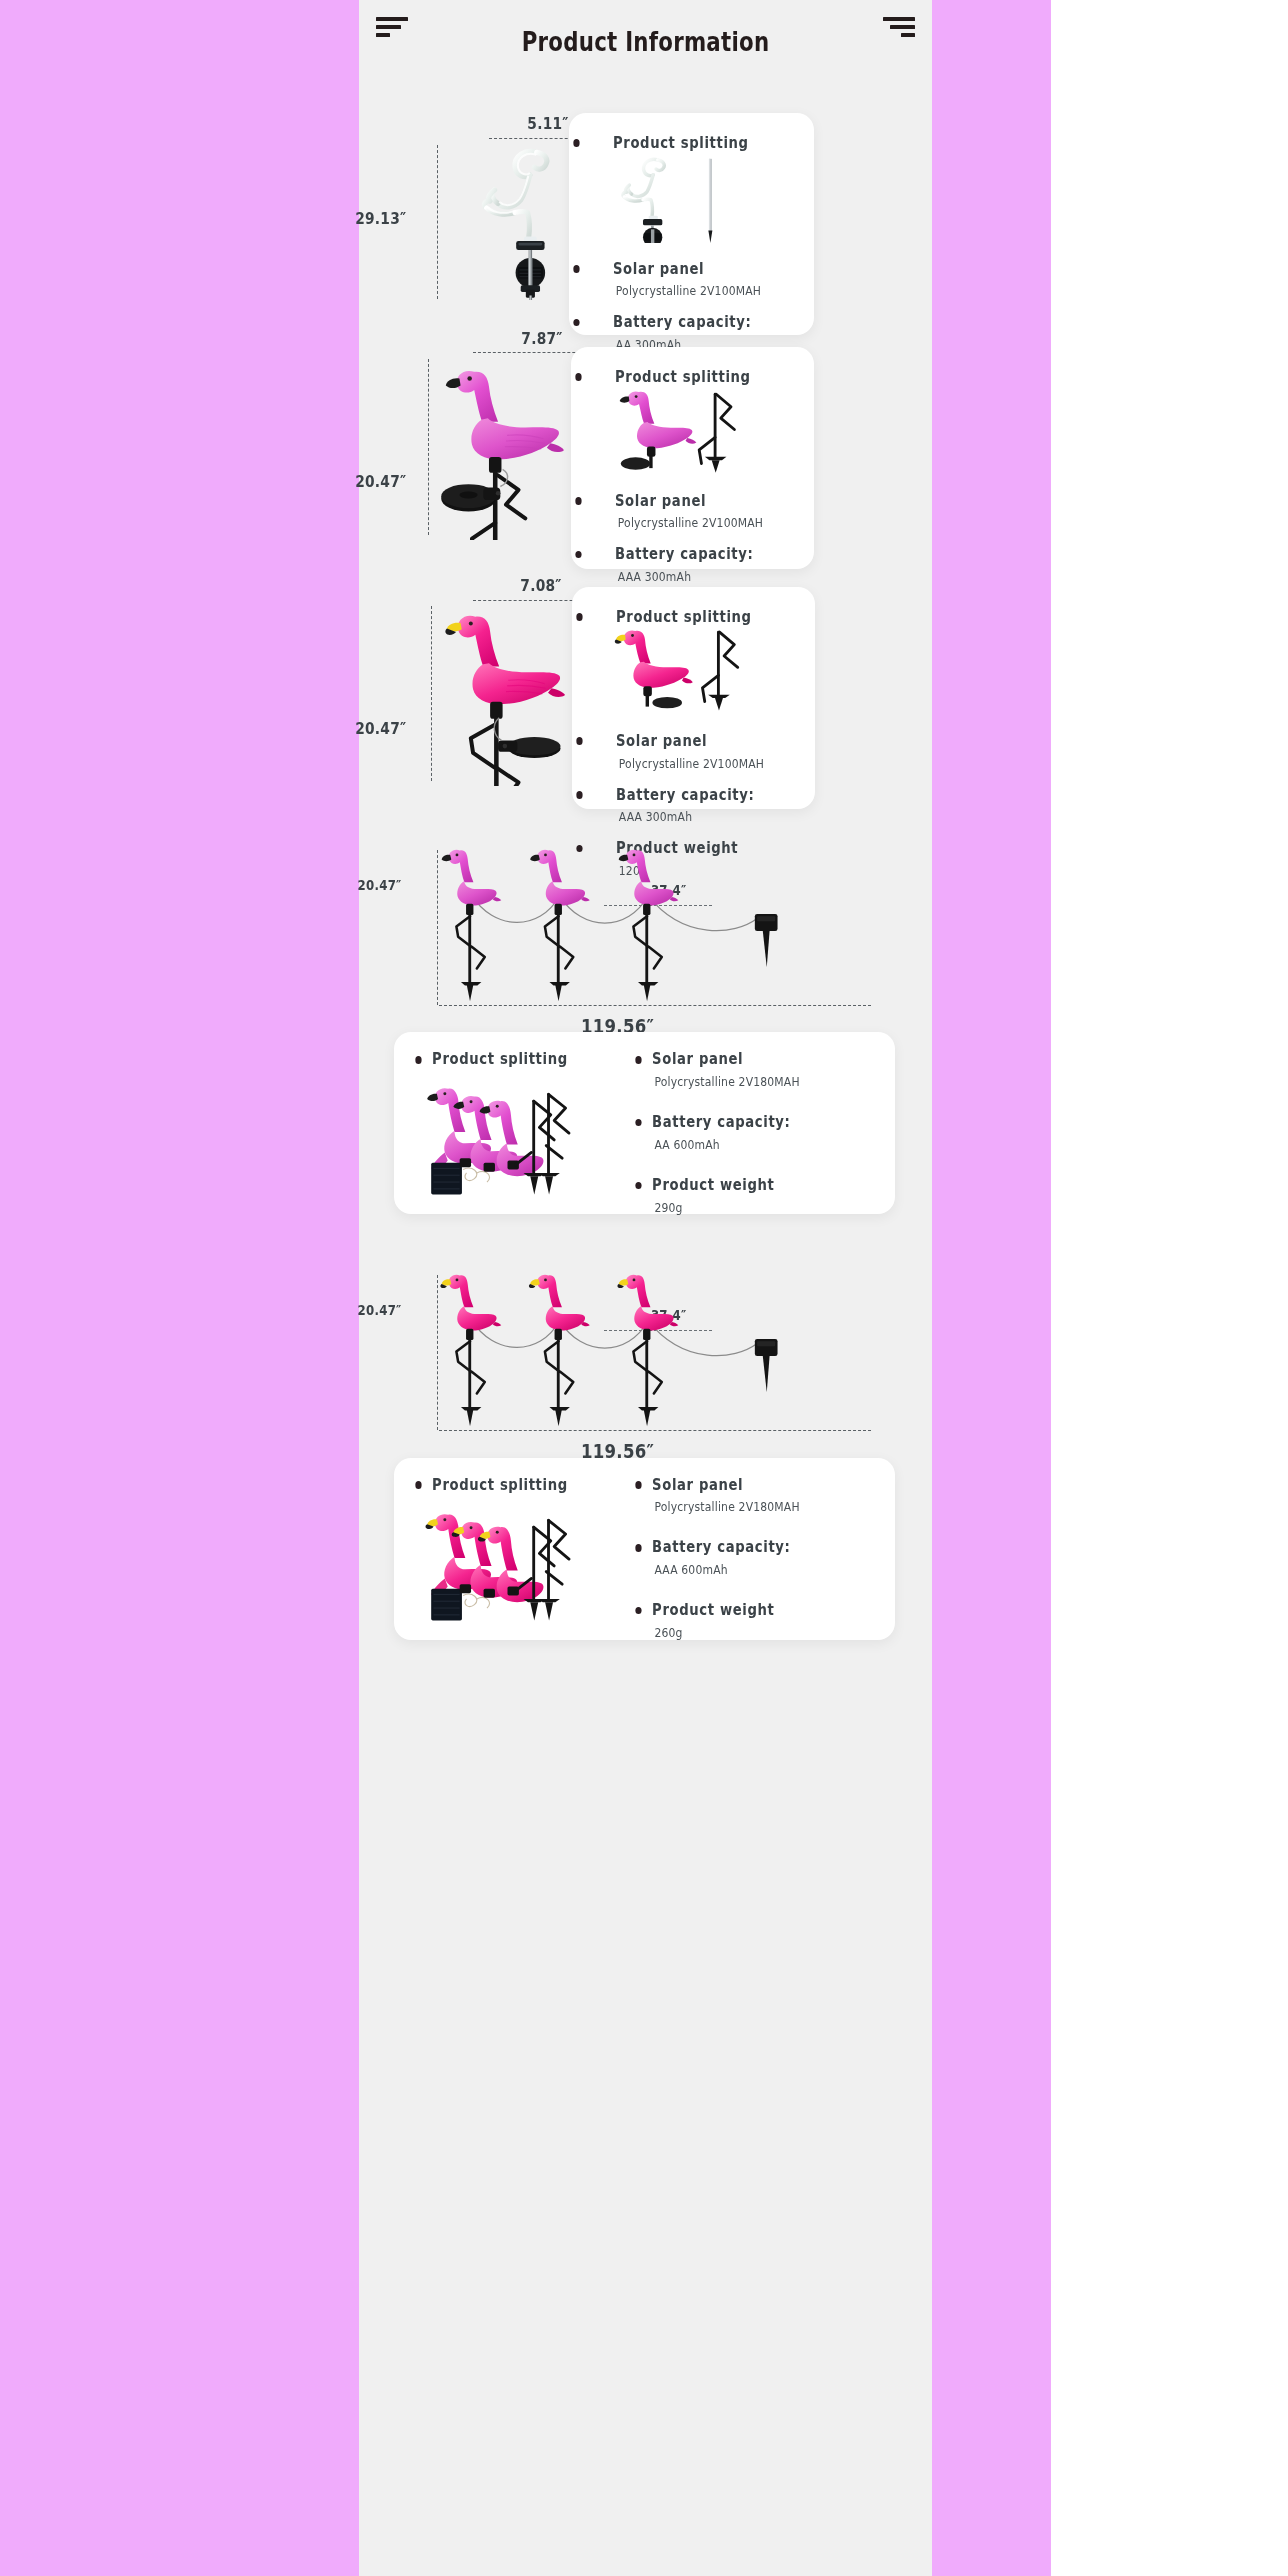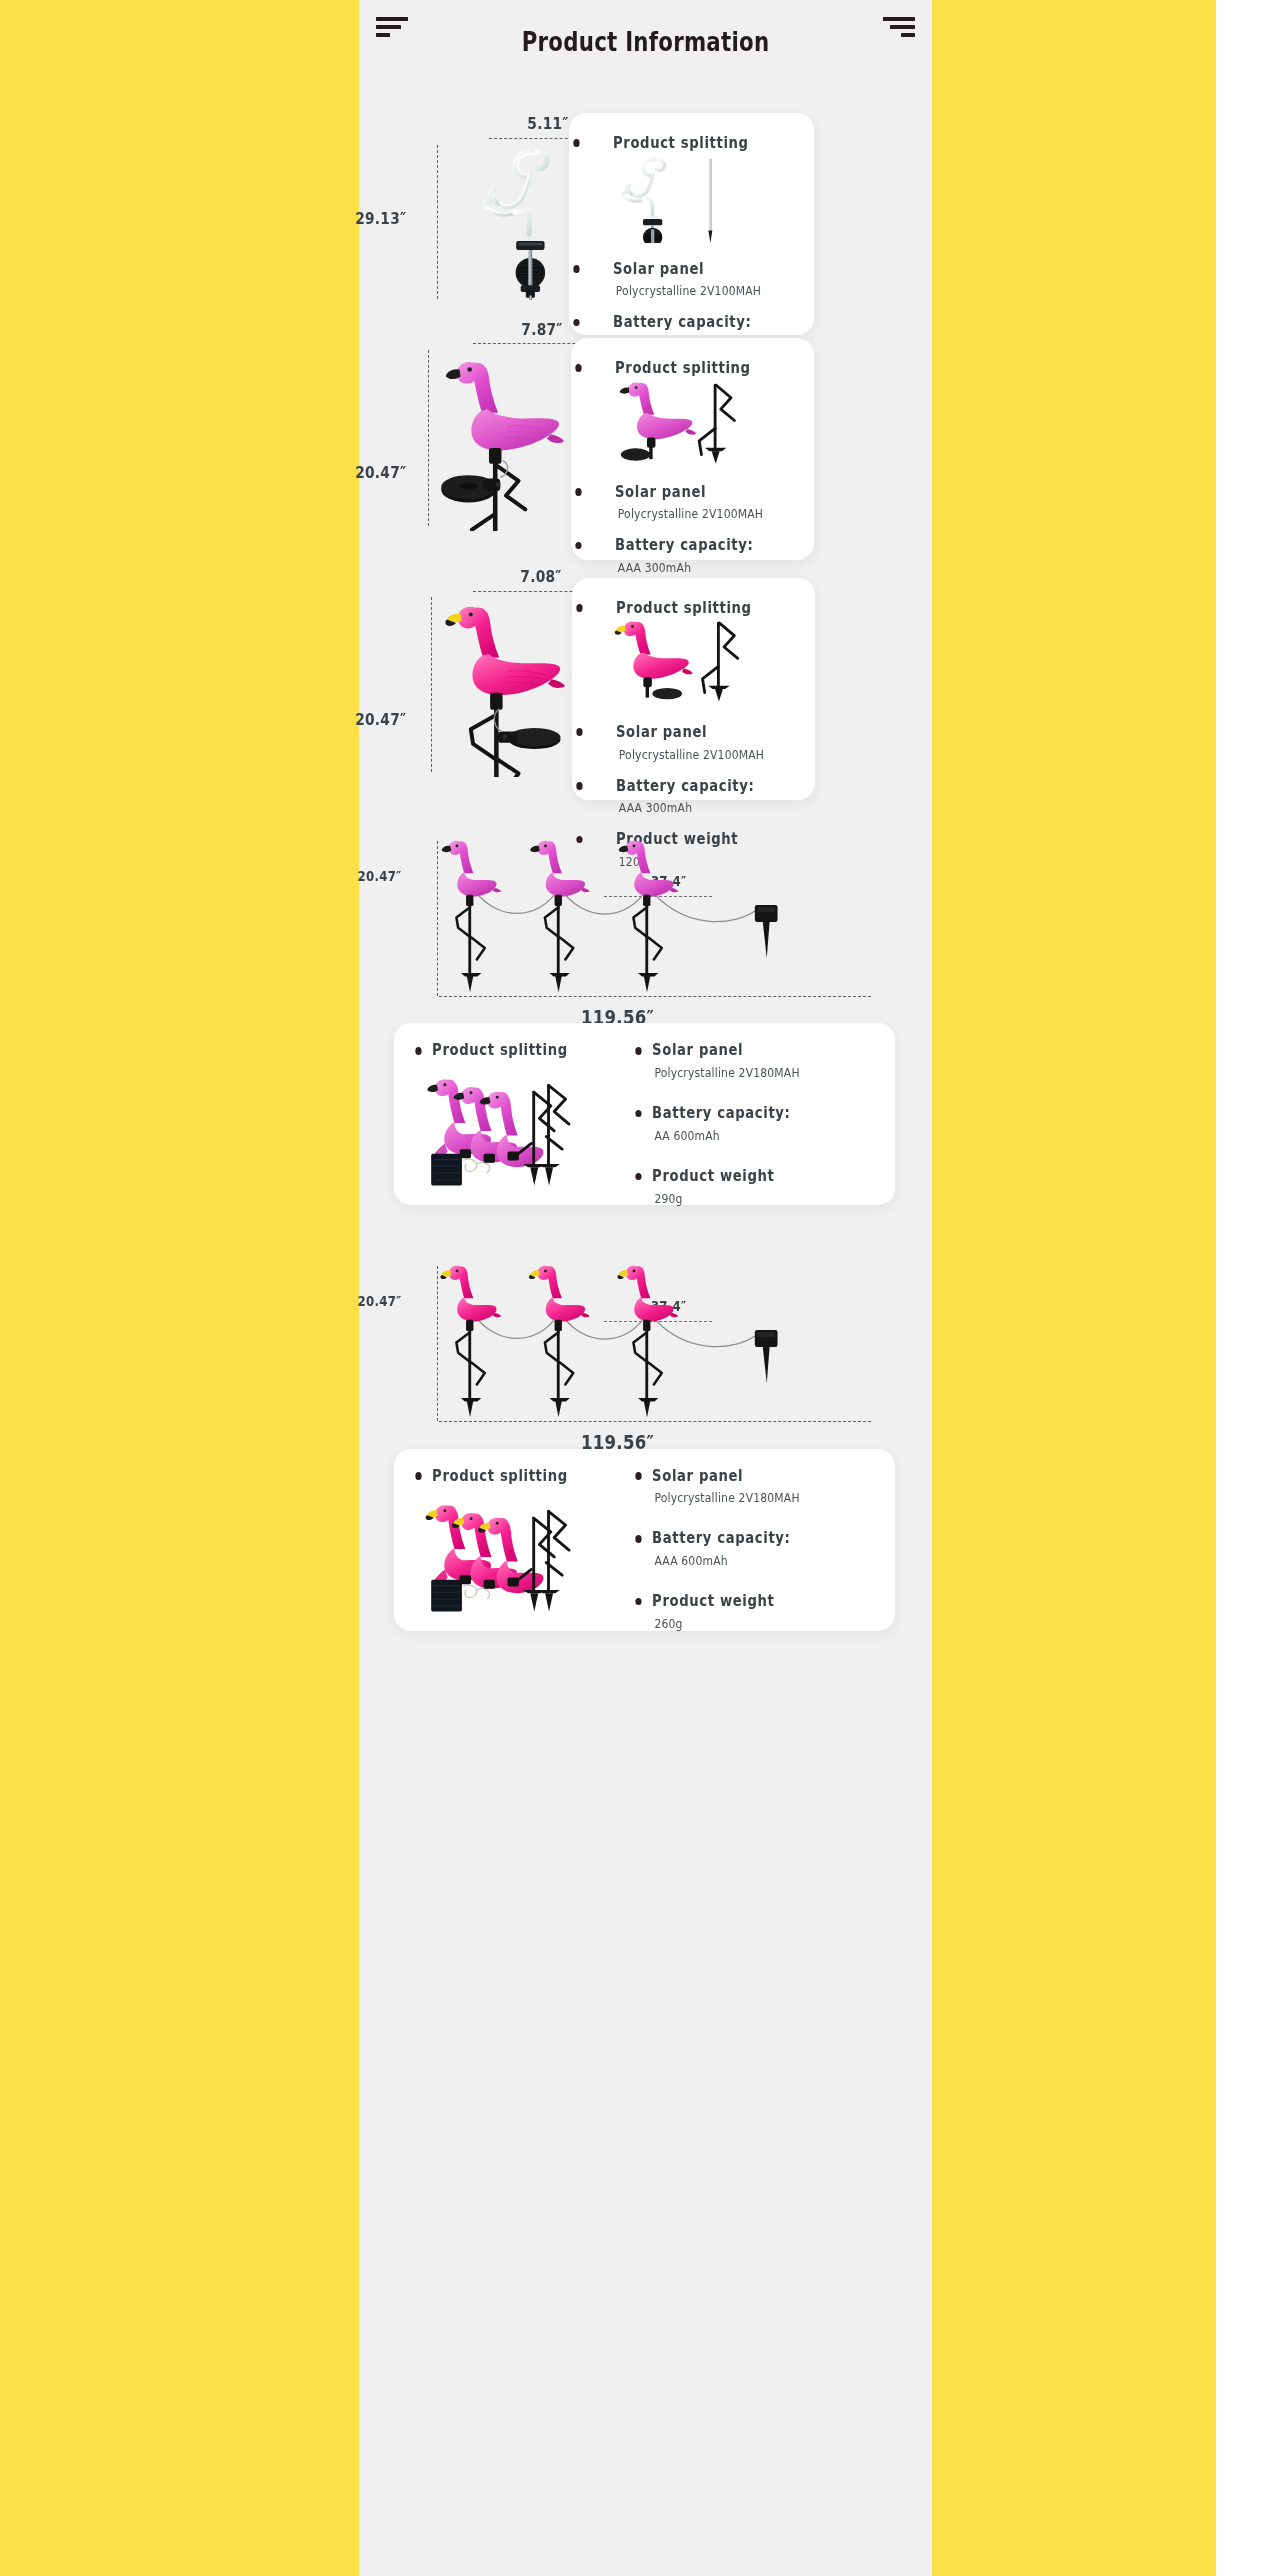--- a/index.html
+++ b/index.html
@@ -3,24 +3,24 @@
 <meta charset="utf-8">
 <title>Product Information</title>
 <style>
   * { box-sizing: border-box; margin: 0; padding: 0; }
   html, body {
     width: 1288px;
     background: #ffffff;
     font-family: "Liberation Sans", "DejaVu Sans", sans-serif;
   }
   .page {
-    width: 1216px;
+    width: 1051px;
     min-height: 2576px;
     position: relative;
-    background: #fde047;
+    background: #f0abfc;
   }
   .content {
     position: absolute;
     left: 359px;
     top: 0;
     width: 573px;
     min-height: 2576px;
     background: #f0f0f0;
   }
 
@@ -251,21 +251,21 @@
           <div class="spec-sub" style="padding-left:52px">AA 300mAh</div>
         </li>
         <li class="spec-item" style="margin-top:15px;">
           <div class="spec-head" style="padding-left:50px">Product weight</div>
           <div class="spec-sub" style="padding-left:52px">195g</div>
         </li>
       </ul>
     </div>
   </div>
 
-  <div class="section" style="height:228px; margin-top:13px;">
+  <div class="section" style="height:228px; margin-top:22px;">
 
     <div class="dim-label" style="left:159px; top:4.6px;">7.87″</div>
     <div class="dash-h" style="left:114px; top:28.4px; width:142px;"></div>
     <div class="dim-label" style="left:-8.5px; top:148px;">20.47″</div>
     <div class="dash-v" style="left:69px; top:35px; height:176px;"></div>
 
     <svg class="prod-img" style="left:80px; top:34px;" width="159" height="182" viewBox="0 0 280 320">
       <defs>
         <linearGradient id="orchid" x1="0.2" y1="0" x2="0.9" y2="1">
           <stop offset="0" stop-color="#f08fe0"></stop>

